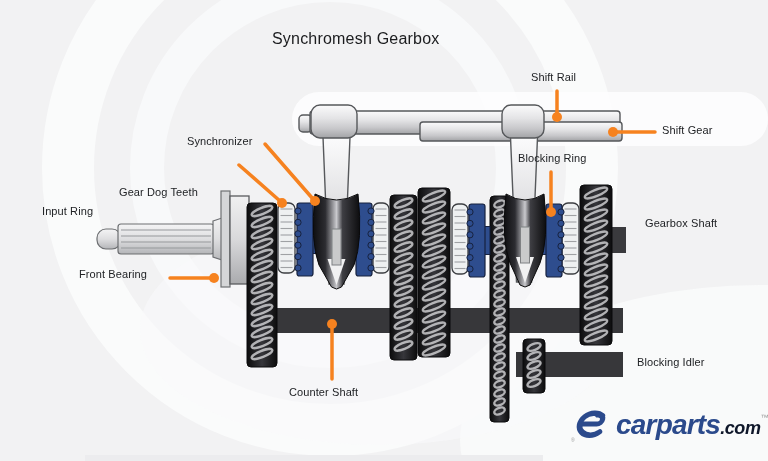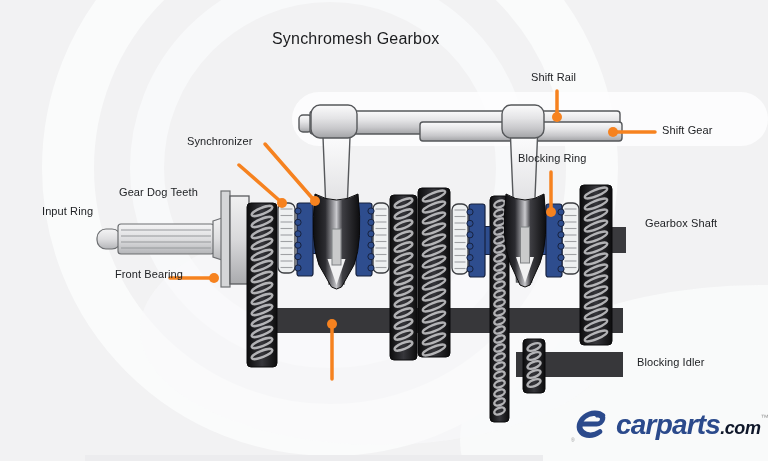--- a/index.html
+++ b/index.html
@@ -11,21 +11,21 @@
   .stage svg{position:absolute;left:0;top:0;}
   .lbl{
     position:absolute;font-size:11px;color:#212326;line-height:1.1;
     white-space:nowrap;letter-spacing:.1px;
   }
   .title{
     position:absolute;left:272px;top:30px;font-size:16px;font-weight:500;
     color:#1b1c1e;letter-spacing:.2px;white-space:nowrap;
   }
   .lbl-input-shaft{left:42px;top:205px;}
-  .lbl-front-bearing{left:79px;top:268px;margin-left:36px;}
+  .lbl-front-bearing{left:79px;top:268px;}
   .lbl-synchronizer{left:187px;top:135px;}
   .lbl-gear-dog-teeth{left:119px;top:152px;margin-top:34px;}
   .lbl-shift-rail{left:531px;top:71px;}
   .lbl-shift-fork{left:662px;top:124px;}
   .lbl-blocking-ring{left:518px;top:152px;}
   .lbl-output-shaft{left:645px;top:217px;}
   .lbl-counter-shaft{left:289px;top:386px;}
   .lbl-reverse-idler{left:637px;top:356px;}
   .logo{
     position:absolute;left:568px;top:406px;display:flex;align-items:center;
@@ -350,20 +350,21 @@
 
   <div class="title">Synchromesh Gearbox</div>
   <div class="lbl lbl-input-shaft">Input Ring</div>
   <div class="lbl lbl-front-bearing">Front Bearing</div>
   <div class="lbl lbl-synchronizer">Synchronizer</div>
   <div class="lbl lbl-gear-dog-teeth">Gear Dog Teeth</div>
   <div class="lbl lbl-shift-rail">Shift Rail</div>
   <div class="lbl lbl-shift-fork">Shift Gear</div>
   <div class="lbl lbl-blocking-ring">Blocking Ring</div>
   <div class="lbl lbl-output-shaft">Gearbox Shaft</div>
+  <div class="lbl lbl-counter-shaft">Counter Shaft</div>
   <div class="lbl lbl-reverse-idler">Blocking Idler</div>
 
   <div class="logo">
     <svg width="42" height="38" viewBox="0 0 42 38">
       <g fill="none" stroke="#2B4A8C" stroke-linecap="round" transform="translate(7,2) skewX(-12)">
         <path d="M29 8 A12.5 11 0 1 0 29.5 24" stroke-width="5.6"></path>
         <path d="M9 16 h16.5 a4.4 4.4 0 0 0 0 -9 h-1" stroke-width="5.2"></path>
       </g>
       <text x="3" y="36" font-size="5" fill="#9a9a9a">®</text>
     </svg>

